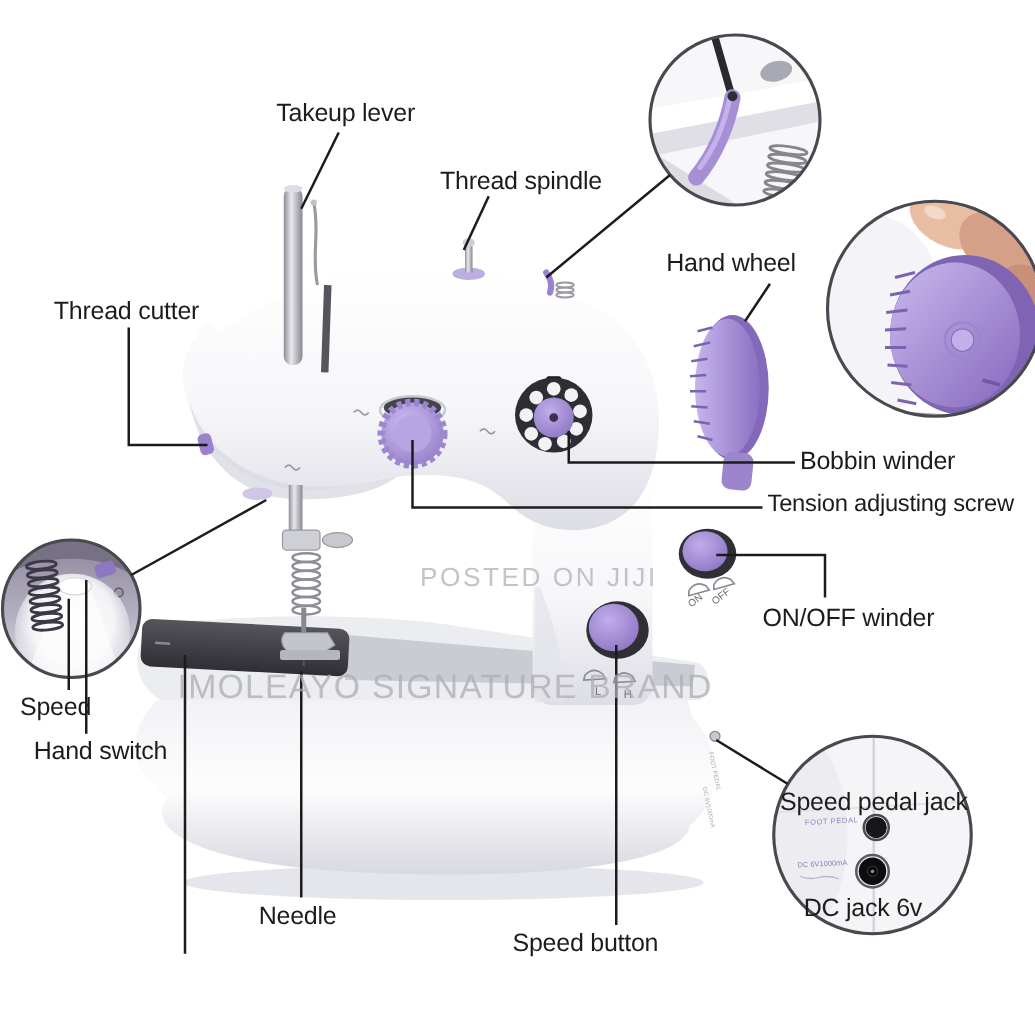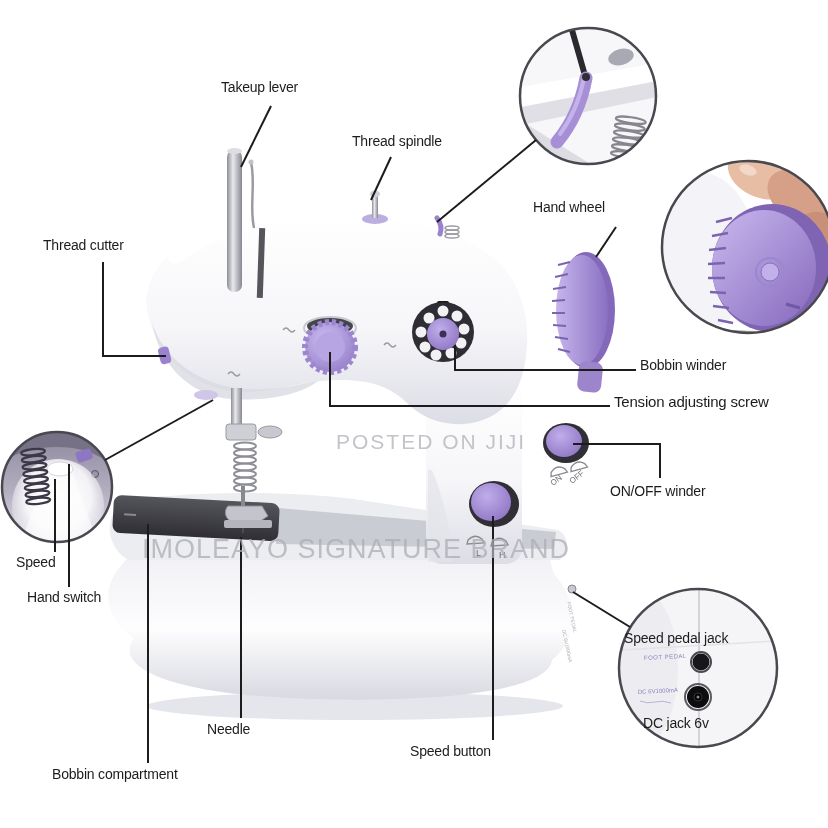--- a/index.html
+++ b/index.html
@@ -1,20 +1,20 @@
 <!DOCTYPE html>
 <html><head>
 <meta charset="utf-8">
 <style>
   html,body{margin:0;padding:0;background:#ffffff;}
   #canvas{position:relative;width:828px;height:828px;background:#ffffff;overflow:hidden;
           font-family:"Liberation Sans", sans-serif;}
-  .label{position:absolute;font-size:14px;color:#1c1c1c;white-space:nowrap;line-height:1.1;
+  .label{position:absolute;font-size:20px;color:#1c1c1c;white-space:nowrap;line-height:1.1;
          letter-spacing:-0.2px;z-index:30;}
-  .wm1{position:absolute;left:336px;top:430px;font-size:21px;letter-spacing:2px;
+  .wm1{position:absolute;left:336px;top:451px;font-size:21px;letter-spacing:2px;
        color:rgba(185,185,190,0.85);z-index:20;white-space:nowrap;}
   .wm2{position:absolute;left:142px;top:494px;font-size:27px;letter-spacing:1px;
        color:rgba(172,172,177,0.75);z-index:20;white-space:nowrap;margin-top:40px;}
   svg{position:absolute;left:0;top:0;z-index:10;}
 </style>
 </head>
 <body>
 
 <div id="canvas">
 
@@ -334,23 +334,22 @@
 </svg>
 
 <div class="wm1">POSTED ON JIJI</div>
 <div class="wm2">IMOLEAYO SIGNATURE BRAND</div>
 
 <div class="label" style="left:221px;top:80px">Takeup lever</div>
 <div class="label" style="left:352px;top:134px">Thread spindle</div>
 <div class="label" style="left:533px;top:200px">Hand wheel</div>
 <div class="label" style="left:43px;top:238px">Thread cutter</div>
 <div class="label" style="left:640px;top:358px">Bobbin winder</div>
-<div class="label" style="left:614px;top:394px;font-size:15px">Tension adjusting screw</div>
+<div class="label" style="left:614px;top:394px;font-size:19px">Tension adjusting screw</div>
 <div class="label" style="left:610px;top:484px">ON/OFF winder</div>
 <div class="label" style="left:16px;top:555px">Speed</div>
 <div class="label" style="left:27px;top:590px">Hand switch</div>
 <div class="label" style="left:624px;top:631px">Speed pedal jack</div>
 <div class="label" style="left:643px;top:716px">DC jack 6v</div>
 <div class="label" style="left:207px;top:722px">Needle</div>
 <div class="label" style="left:410px;top:744px">Speed button</div>
-<div class="label" style="left:52px;top:767px">Bobbin compartment</div>
 
 </div>
 
 </body></html>

